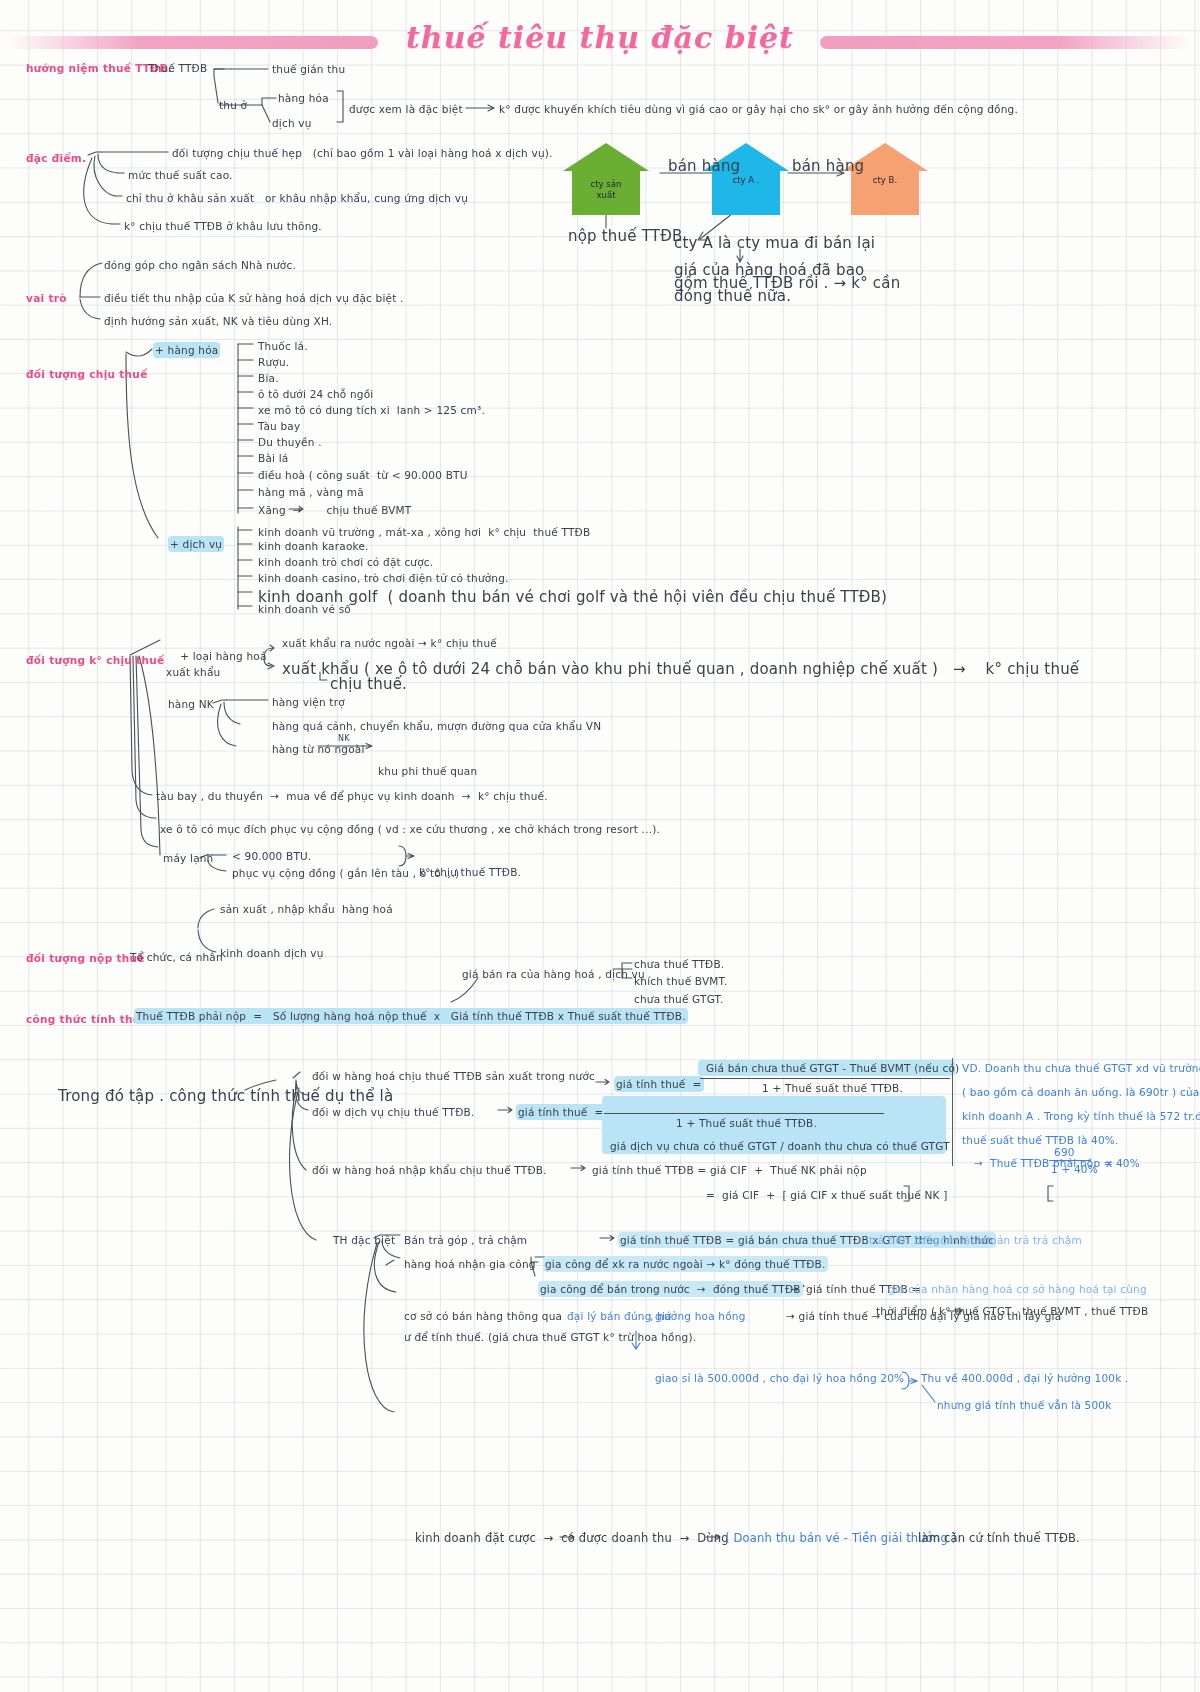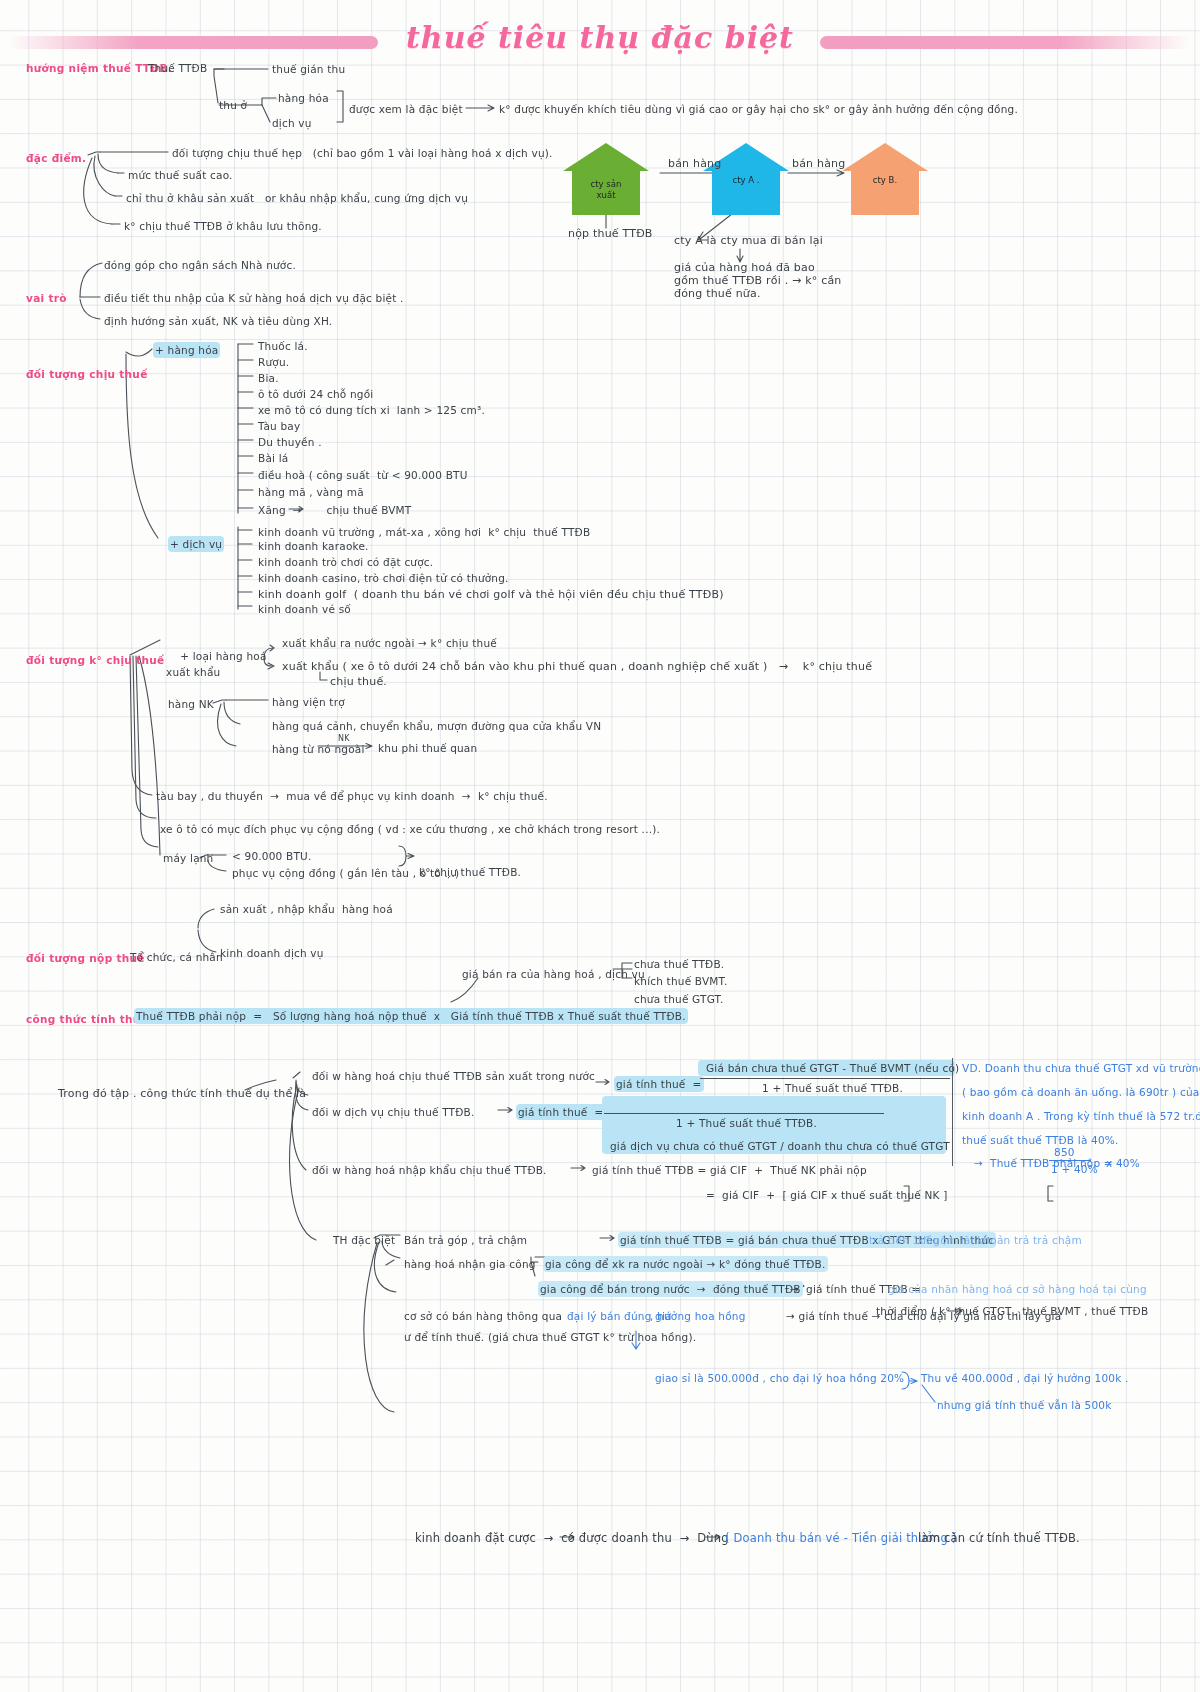--- a/index.html
+++ b/index.html
@@ -30,21 +30,21 @@
     font-size:10.5px;
     letter-spacing:.2px;
     line-height:1.15;
     transform-origin:left top;
   }
   .pink{color:#ef4b87;font-weight:bold;letter-spacing:.3px;}
   .blue{color:#3d7fe0;}
   .bluelt{color:#7fb4ef;}
   .hl{background:#b9e4f5;box-shadow:0 0 0 2px #b9e4f5;border-radius:2px;}
   .hl2{background:#c7e9f7;box-shadow:0 0 0 2px #c7e9f7;border-radius:2px;}
-  .sm{font-size:11px;}
+  .sm{font-size:15px;}
   .xs{font-size:8px;}
   .lg{font-size:12px;}
   
   #titlebar{position:absolute;left:0;top:20px;width:1072px;height:40px;}
   .banner{
     position:absolute;top:16px;height:13px;border-radius:7px;
     background:linear-gradient(90deg,rgba(243,164,196,0) 0%,#f3a4c4 35%,#f19ec0 100%);
   }
   .banner.r{background:linear-gradient(270deg,rgba(243,164,196,0) 0%,#f3a4c4 35%,#f19ec0 100%);}
   #title{
@@ -266,21 +266,21 @@
   </div>
   <div class="t" style="left:282px;top:637px;">xuất khẩu ra nước ngoài → k° chịu thuế</div>
   <div class="t sm" style="left:282px;top:661px;">xuất khẩu ( xe ô tô dưới 24 chỗ bán vào khu phi thuế quan , doanh nghiệp chế xuất )   →    k° chịu thuế</div>
   <div class="t sm" style="left:330px;top:676px;">chịu thuế.</div>
 
   <div class="t" style="left:168px;top:698px;">hàng NK</div>
   <div class="t" style="left:272px;top:696px;">hàng viện trợ</div>
   <div class="t" style="left:272px;top:720px;">hàng quá cảnh, chuyển khẩu, mượn đường qua cửa khẩu VN</div>
   <div class="t" style="left:272px;top:743px;">hàng từ nó ngoài</div>
   <div class="t xs" style="left:338px;top:734px;">NK</div>
-  <div class="t" style="left:378px;top:742px;">khu phi thuế quan</div>
+  <div class="t" style="left:378px;top:765px;">khu phi thuế quan</div>
 
   <div class="t" style="left:156px;top:790px;">tàu bay , du thuyền  →  mua về để phục vụ kinh doanh  →  k° chịu thuế.</div>
   <div class="t" style="left:160px;top:823px;">xe ô tô có mục đích phục vụ cộng đồng ( vd : xe cứu thương , xe chở khách trong resort ...).</div>
   <div class="t" style="left:163px;top:852px;">máy lạnh</div>
   <div class="t" style="left:232px;top:850px;">&lt; 90.000 BTU.</div>
   <div class="t" style="left:232px;top:867px;">phục vụ cộng đồng ( gắn lên tàu , ô tô ...)</div>
   <div class="t" style="left:419px;top:866px;">k° chịu thuế TTĐB.</div>
 
   <div class="t pink" style="left:26px;top:952px;">đối tượng nộp thuế</div>
   <div class="t" style="left:130px;top:951px;">Tổ chức, cá nhân</div>
@@ -342,21 +342,21 @@
   <div class="t lg" style="left:415px;top:1532px;font-size:11.5px;">kinh doanh đặt cược  →  có được doanh thu  →  Dùng</div>
   <div class="t lg blue" style="left:725px;top:1532px;font-size:11.5px;">( Doanh thu bán vé - Tiền giải thưởng )</div>
   <div class="t lg" style="left:918px;top:1532px;font-size:11.5px;">làm căn cứ tính thuế TTĐB.</div>
 
   <div class="t blue" style="left:962px;top:1062px;">VD. Doanh thu chưa thuế GTGT xd vũ trường</div>
   <div class="t blue" style="left:962px;top:1086px;">( bao gồm cả doanh ăn uống. là 690tr ) của cơ sở</div>
   <div class="t blue" style="left:962px;top:1110px;">kinh doanh A . Trong kỳ tính thuế là 572 tr.đ ,</div>
   <div class="t blue" style="left:962px;top:1134px;">thuế suất thuế TTĐB là 40%.</div>
   <div class="t blue" style="left:974px;top:1157px;">→  Thuế TTĐB phải nộp =</div>
   <div class="frac" style="left:1049px;top:1146px;">
-    <div class="t blue num" style="position:relative;left:5px;top:0;">850</div>
+    <div class="t blue num" style="position:relative;left:5px;top:0;">690</div>
     <div class="bar" style="top:14px;width:42px;background:#3d7fe0;"></div>
     <div class="t blue den" style="position:absolute;left:2px;top:17px;">1 + 40%</div>
   </div>
   <div class="t blue" style="left:1106px;top:1157px;">x 40%</div>
 
   <div style="position:absolute;left:952px;top:1058px;width:1.3px;height:108px;background:#555a60;"></div>
 
   <div class="t sm" style="left:668px;top:158px;">bán hàng</div>
   <div class="t sm" style="left:792px;top:158px;">bán hàng</div>
   <div class="t sm" style="left:568px;top:228px;">nộp thuế TTĐB</div>

